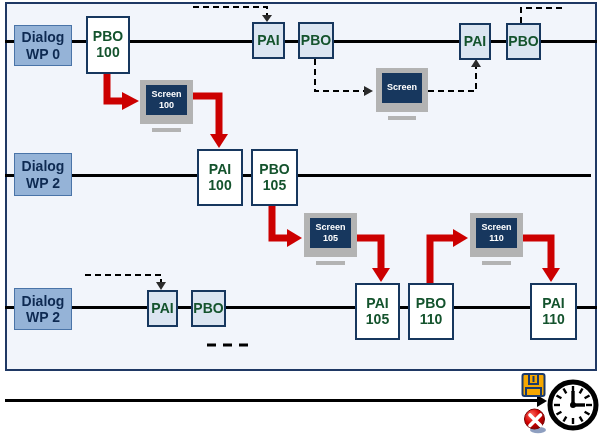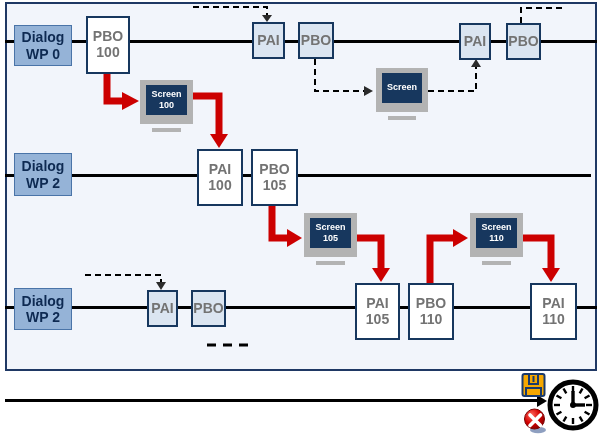--- a/index.html
+++ b/index.html
@@ -4,21 +4,21 @@
 <style>
   html,body{margin:0;padding:0;background:#fff;}
   .stage{position:relative;width:604px;height:438px;background:#ffffff;overflow:hidden;
          font-family:"Liberation Sans",sans-serif;}
   .frame{position:absolute;left:5px;top:2px;width:592px;height:369px;box-sizing:border-box;
          border:2px solid #1f3864;background:#f2f5fb;z-index:1;}
   .tl{position:absolute;height:3px;background:#000;z-index:2;}
   .overlay{position:absolute;left:0;top:0;z-index:3;pointer-events:none;}
   .box{position:absolute;box-sizing:border-box;border:2px solid #17375e;background:#fff;
        display:flex;align-items:center;justify-content:center;text-align:center;
-       font-weight:bold;font-size:14px;line-height:1.12;white-space:pre-line;color:#737373;z-index:5;}
+       font-weight:bold;font-size:14px;line-height:1.12;white-space:pre-line;color:#14532d;z-index:5;}
   .box.small{background:#dbe5f1;}
   .wp-label{position:absolute;box-sizing:border-box;border:1px solid #4a74a8;background:#95b3d7;
        display:flex;align-items:center;justify-content:center;text-align:center;
        font-weight:bold;font-size:14px;line-height:1.15;white-space:pre-line;color:#0e2a52;z-index:5;}
   .screen{position:absolute;background:#b3b3b3;box-sizing:border-box;z-index:5;}
   .screen-face{position:absolute;left:6px;right:6px;top:5px;bottom:9px;background:#17375e;
        color:#fff;font-size:9px;font-weight:bold;line-height:1.25;white-space:pre-line;
        display:flex;align-items:center;justify-content:center;text-align:center;}
   .screen-base{position:absolute;height:4px;background:#b3b3b3;z-index:5;}
   .bottom-line{position:absolute;left:5px;top:399px;width:533px;height:3px;background:#000;z-index:2;}

